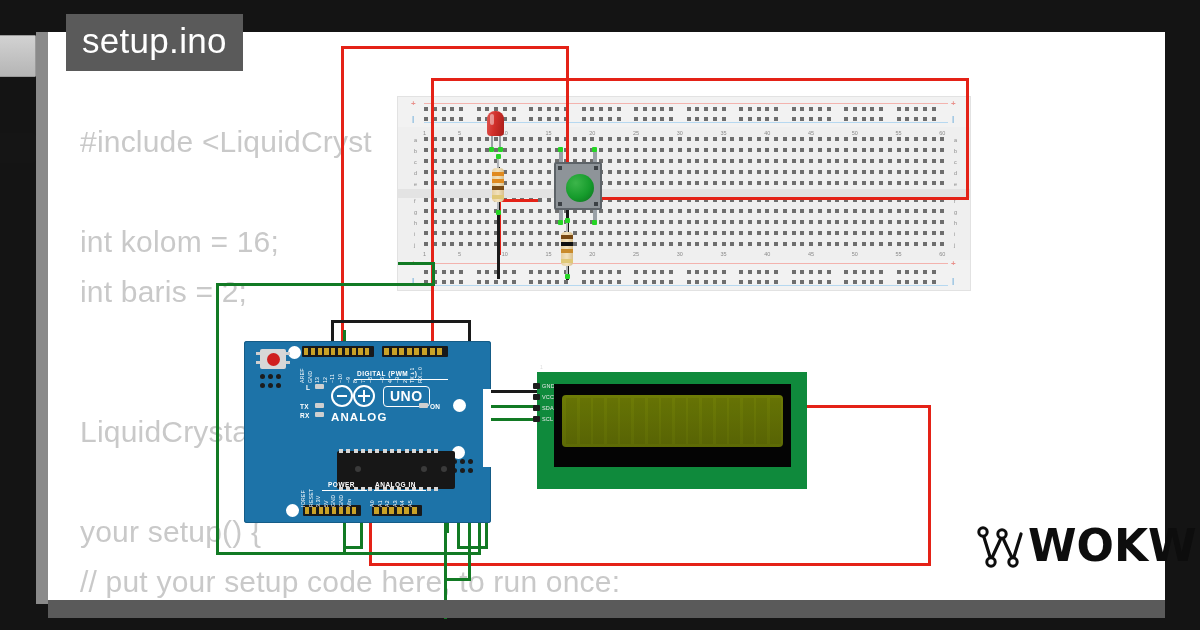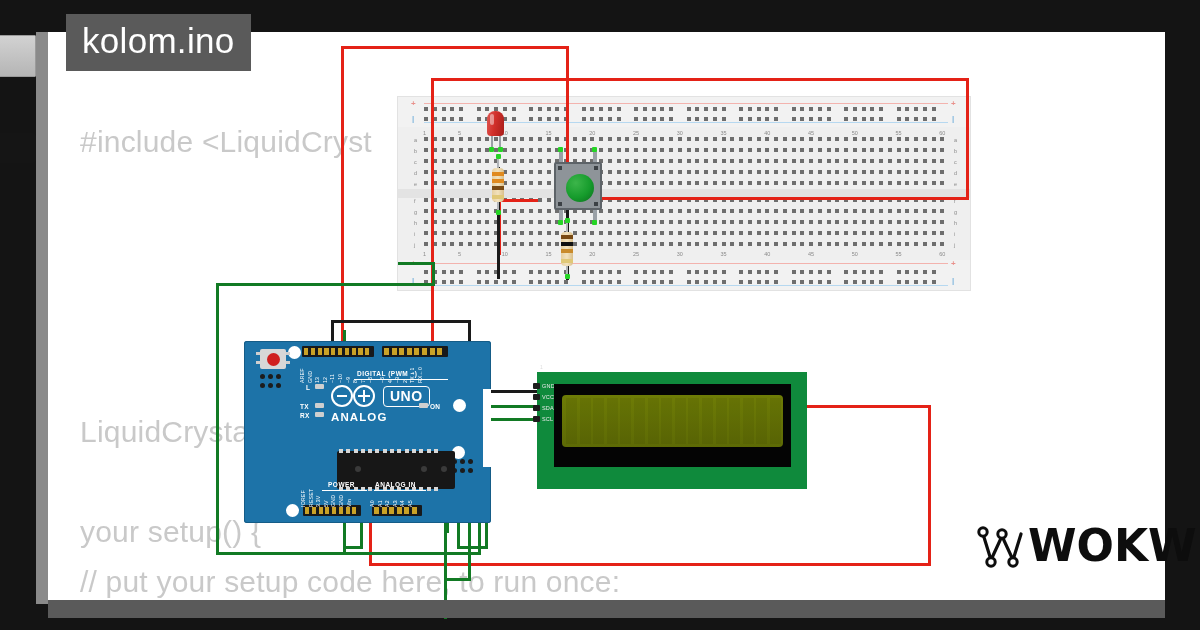--- a/index.html
+++ b/index.html
@@ -277,20 +277,22 @@
 </style>
 </head>
 <body>
 
 <div id="stage">
 
   <div class="canvas-shadow"></div>
   <div class="canvas">
     <div class="code-layer">
       <div class="code-line" style="left:32px; top:93px;">#include &lt;LiquidCryst</div>
+      <div class="code-line" style="left:32px; top:193px;">int kolom = 16;</div>
+      <div class="code-line" style="left:32px; top:243px;">int baris = 2;</div>
       <div class="code-line" style="left:32px; top:383px;">LiquidCrysta                      kolom</div>
       <div class="code-line" style="left:32px; top:483px;">your setup() {</div>
       <div class="code-line" style="left:32px; top:533px;">  // put your setup code here, to run once:</div>
     </div>
   </div>
 
   <div class="wire v red" style="left:341px; top:46px;  height:312px;"></div>
   <div class="wire h red" style="left:341px; top:46px;  width:228px;"></div>
   <div class="wire v red" style="left:566px; top:46px;  height:145px;"></div>
 
@@ -1485,21 +1487,21 @@
             <div class="lcd-cell"></div>
             <div class="lcd-cell"></div>
             <div class="lcd-cell"></div>
           </div>
       </div>
     </div>
   </div>
 
   <div class="bottom-bar"></div>
 
-  <div class="file-tab">kolom.ino</div>
+  <div class="file-tab">setup.ino</div>
 
   <div class="wokwi">
     <svg width="52" height="48" viewBox="0 0 52 48">
       <g stroke="#0d0d0d" stroke-width="3.2" fill="none" stroke-linecap="round">
         <path d="M7 12 L15 38 L26 14 L37 38 L45 12"></path>
       </g>
       <circle cx="7" cy="10" r="4.2" fill="#fff" stroke="#0d0d0d" stroke-width="3"></circle>
       <circle cx="15" cy="40" r="4.2" fill="#fff" stroke="#0d0d0d" stroke-width="3"></circle>
       <circle cx="26" cy="12" r="4.2" fill="#fff" stroke="#0d0d0d" stroke-width="3"></circle>
       <circle cx="37" cy="40" r="4.2" fill="#fff" stroke="#0d0d0d" stroke-width="3"></circle>

